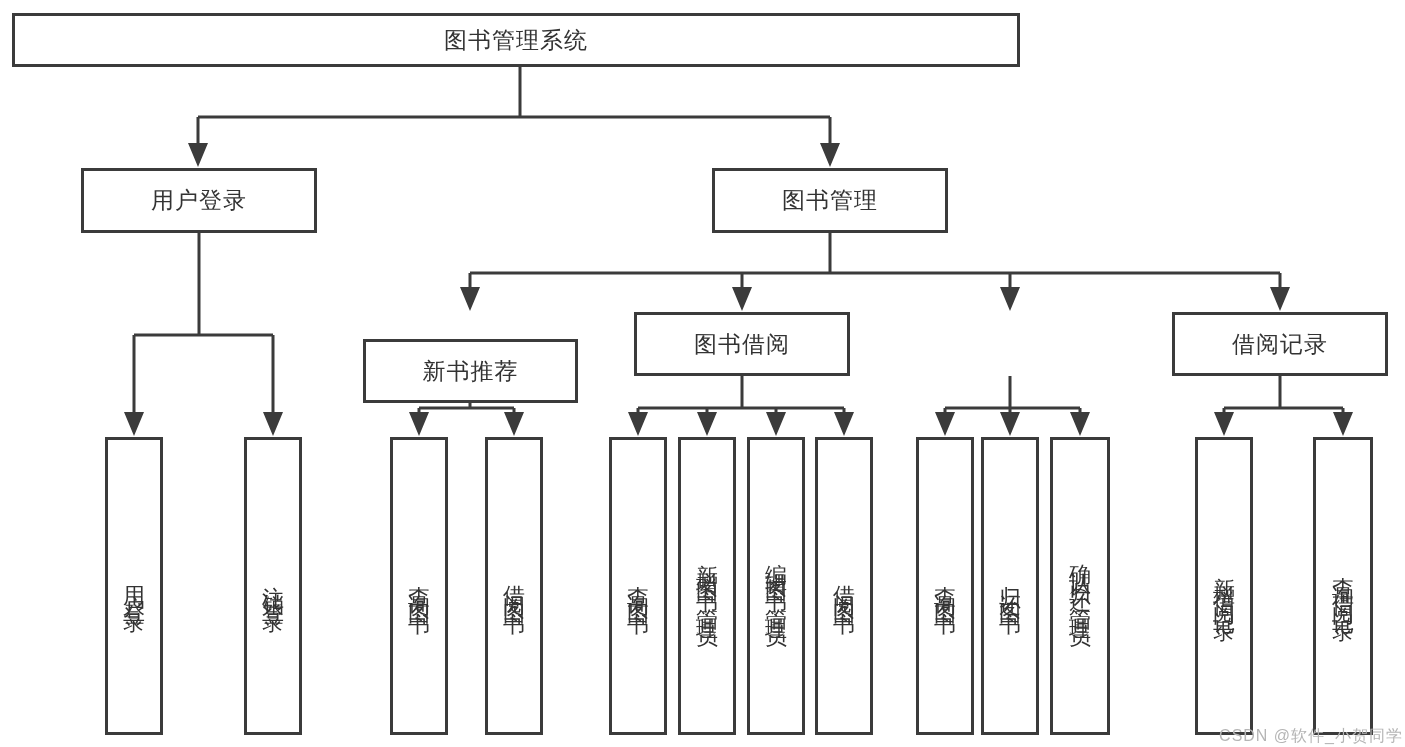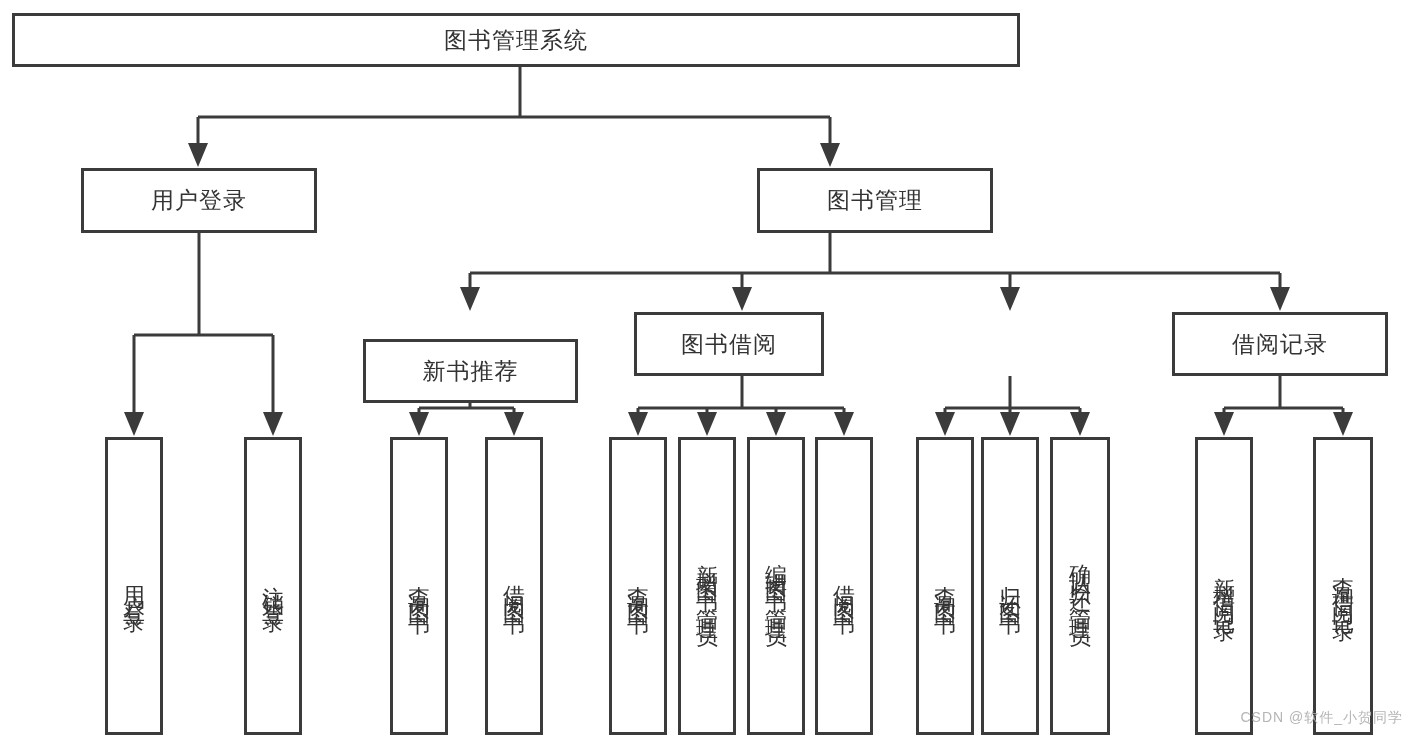--- a/index.html
+++ b/index.html
@@ -42,22 +42,22 @@
     writing-mode: vertical-rl;
     text-orientation: mixed;
     font-size: 22px;
     letter-spacing: 9px;
     line-height: 1;
     color: #333333;
   }
   .watermark {
     position: absolute;
     right: 2px;
-    bottom: 20px;
-    font-size: 14px;
+    bottom: 0;
+    font-size: 16px;
     color: #b5b5b5;
     letter-spacing: 1px;
     white-space: nowrap;
   }
 </style>
 </head>
 <body>
 
 <div class="canvas">
 
@@ -78,28 +78,28 @@
          M1214,412 L1234,412 L1224,436 Z M1333,412 L1353,412 L1343,436 Z" fill="#3b3b3b" stroke="none"></path>
   </svg>
 
   <div class="node hbox" style="left:12px; top:13px; width:1008px; height:54px;">
     <span>图书管理系统</span>
   </div>
 
   <div class="node hbox" style="left:81px; top:168px; width:236px; height:65px;">
     <span>用户登录</span>
   </div>
-  <div class="node hbox" style="left:712px; top:168px; width:236px; height:65px;margin-left:45px;">
+  <div class="node hbox" style="left:712px; top:168px; width:236px; height:65px;">
     <span>图书管理</span>
   </div>
 
   <div class="node hbox" style="left:363px; top:312px; width:215px; height:64px;margin-top:27px;">
     <span>新书推荐</span>
   </div>
-  <div class="node hbox" style="left:634px; top:312px; width:190px; height:64px;justify-content:center;">
+  <div class="node hbox" style="left:634px; top:312px; width:216px; height:64px;justify-content:center;">
     <span>图书借阅</span>
   </div>
   <div class="node hbox" style="left:1172px; top:312px; width:216px; height:64px;">
     <span>借阅记录</span>
   </div>
 
   <div class="node vbox" style="left:105px; width:58px;">
     <span>用户登录</span>
   </div>
   <div class="node vbox" style="left:244px; width:58px;">

